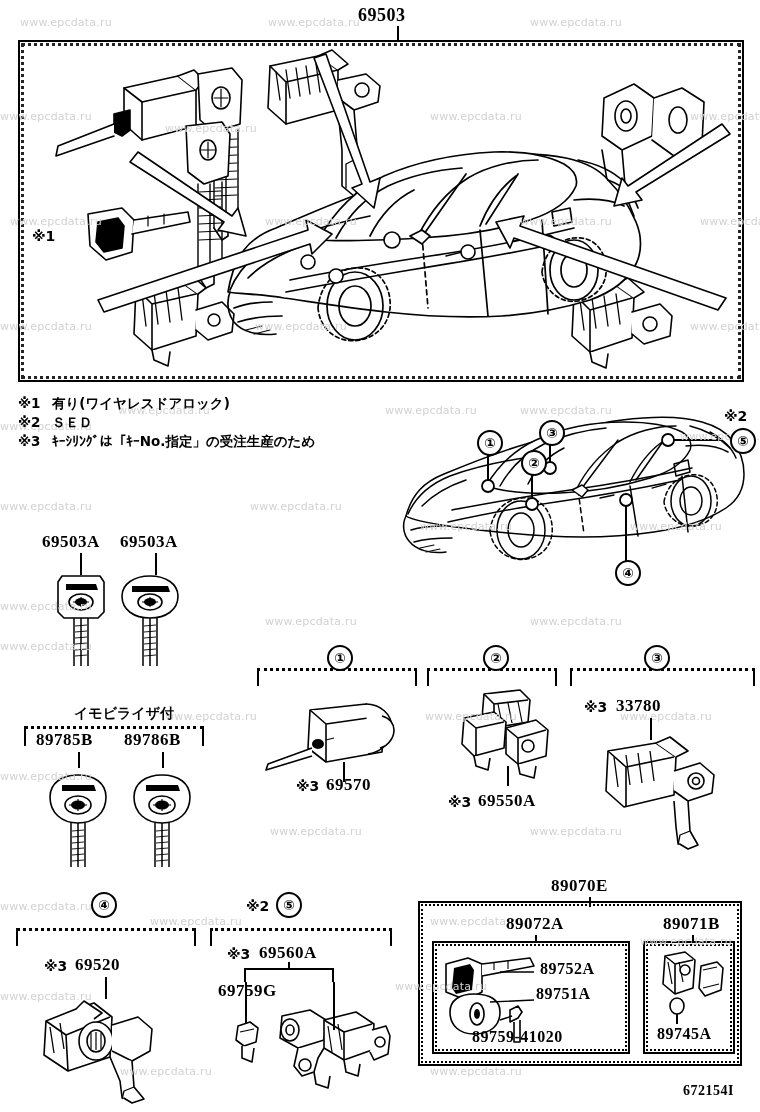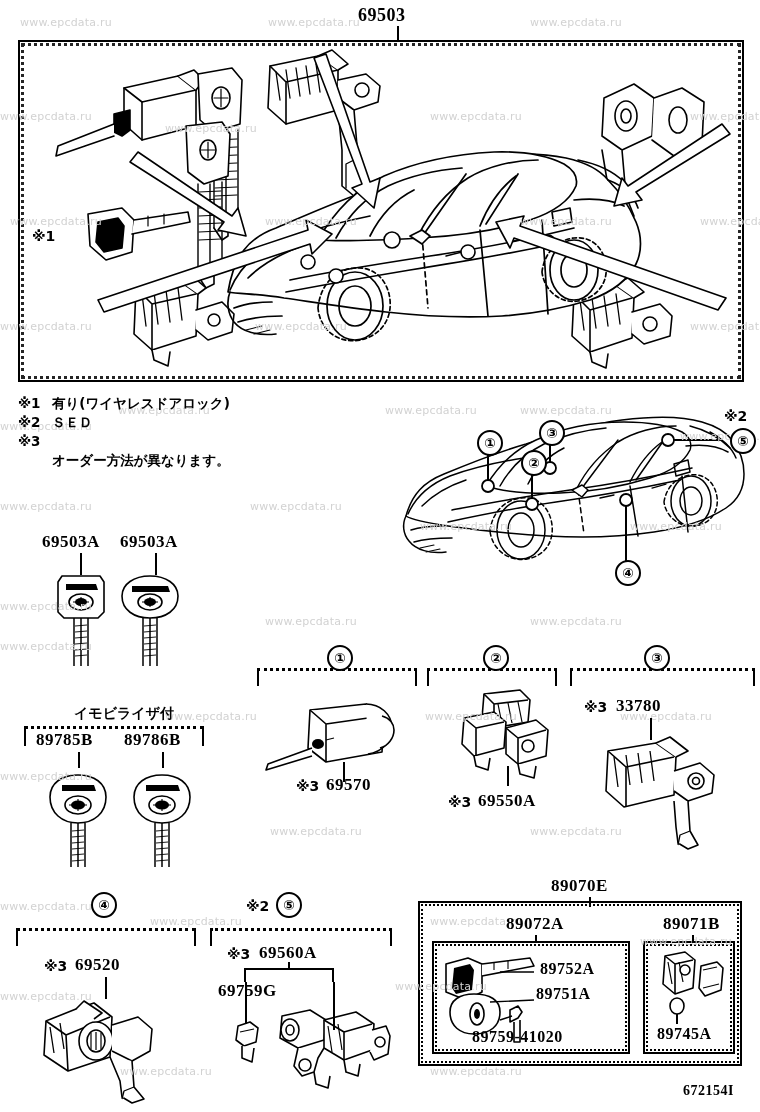--- a/index.html
+++ b/index.html
@@ -277,22 +277,22 @@
   <div class="noterow">
     <span class="notemark">※1</span>
     <span>有り(ワイヤレスドアロック)</span>
   </div>
   <div class="noterow">
     <span class="notemark">※2</span>
     <span>ＳＥＤ</span>
   </div>
   <div class="noterow">
     <span class="notemark">※3</span>
+    <span>ｷｰｼﾘﾝｸﾞは「ｷｰNo.指定」の受注生産のため</span>
   </div>
-  <div class="noteind">オーダー方法が異なります。</div>
 </div>
 
 <svg class="art" style="left:400px;top:398px;" width="350" height="222" viewBox="0 0 350 222">
   <g fill="none" stroke="#000" stroke-width="1.5" stroke-linejoin="round" stroke-linecap="round">
 
     <path d="M6 118 C12 96 24 84 44 76 C68 66 98 54 126 46
              C158 36 190 26 222 22 C254 18 282 18 302 24
              C316 28 326 34 332 42 C340 52 344 64 344 76
              C344 90 338 102 326 110 C308 122 282 130 254 134
              C220 139 182 140 148 138 C112 136 76 132 48 128 C28 125 12 122 6 118 Z" fill="#fff"></path>

